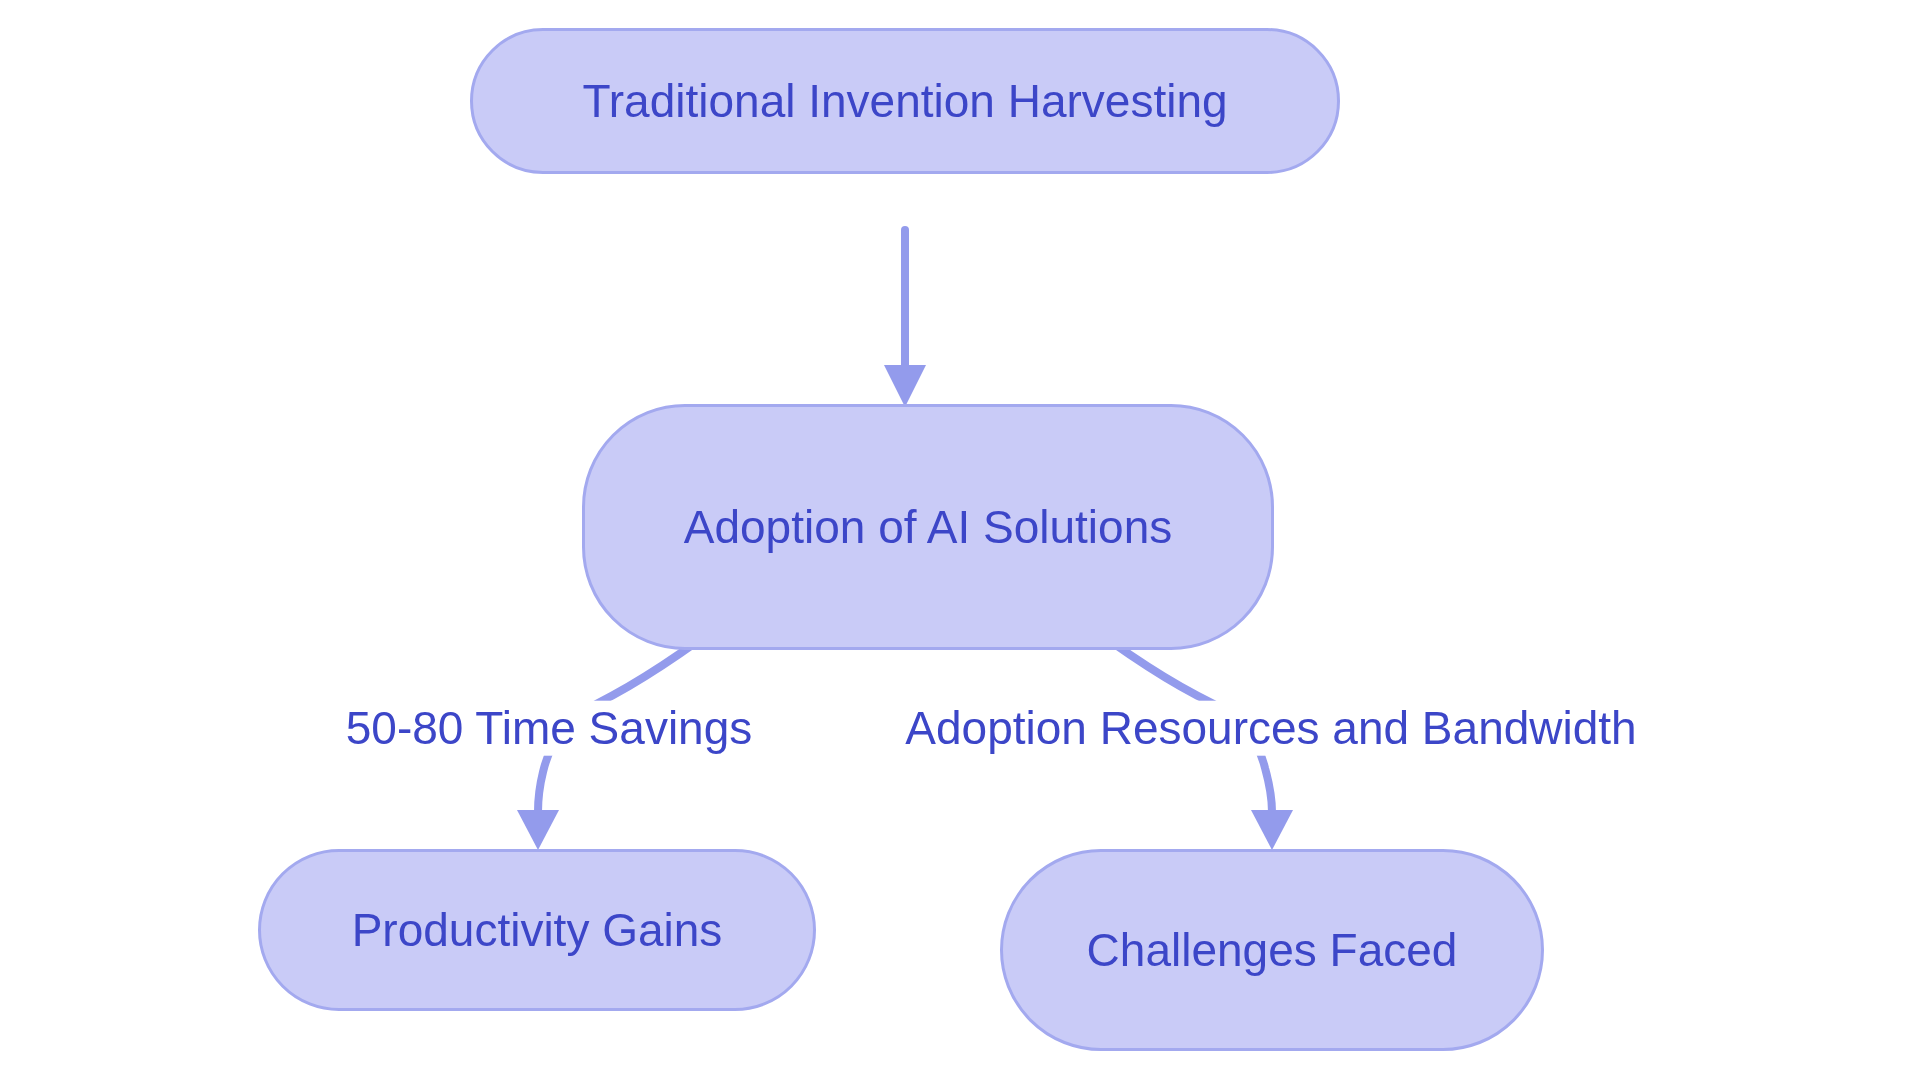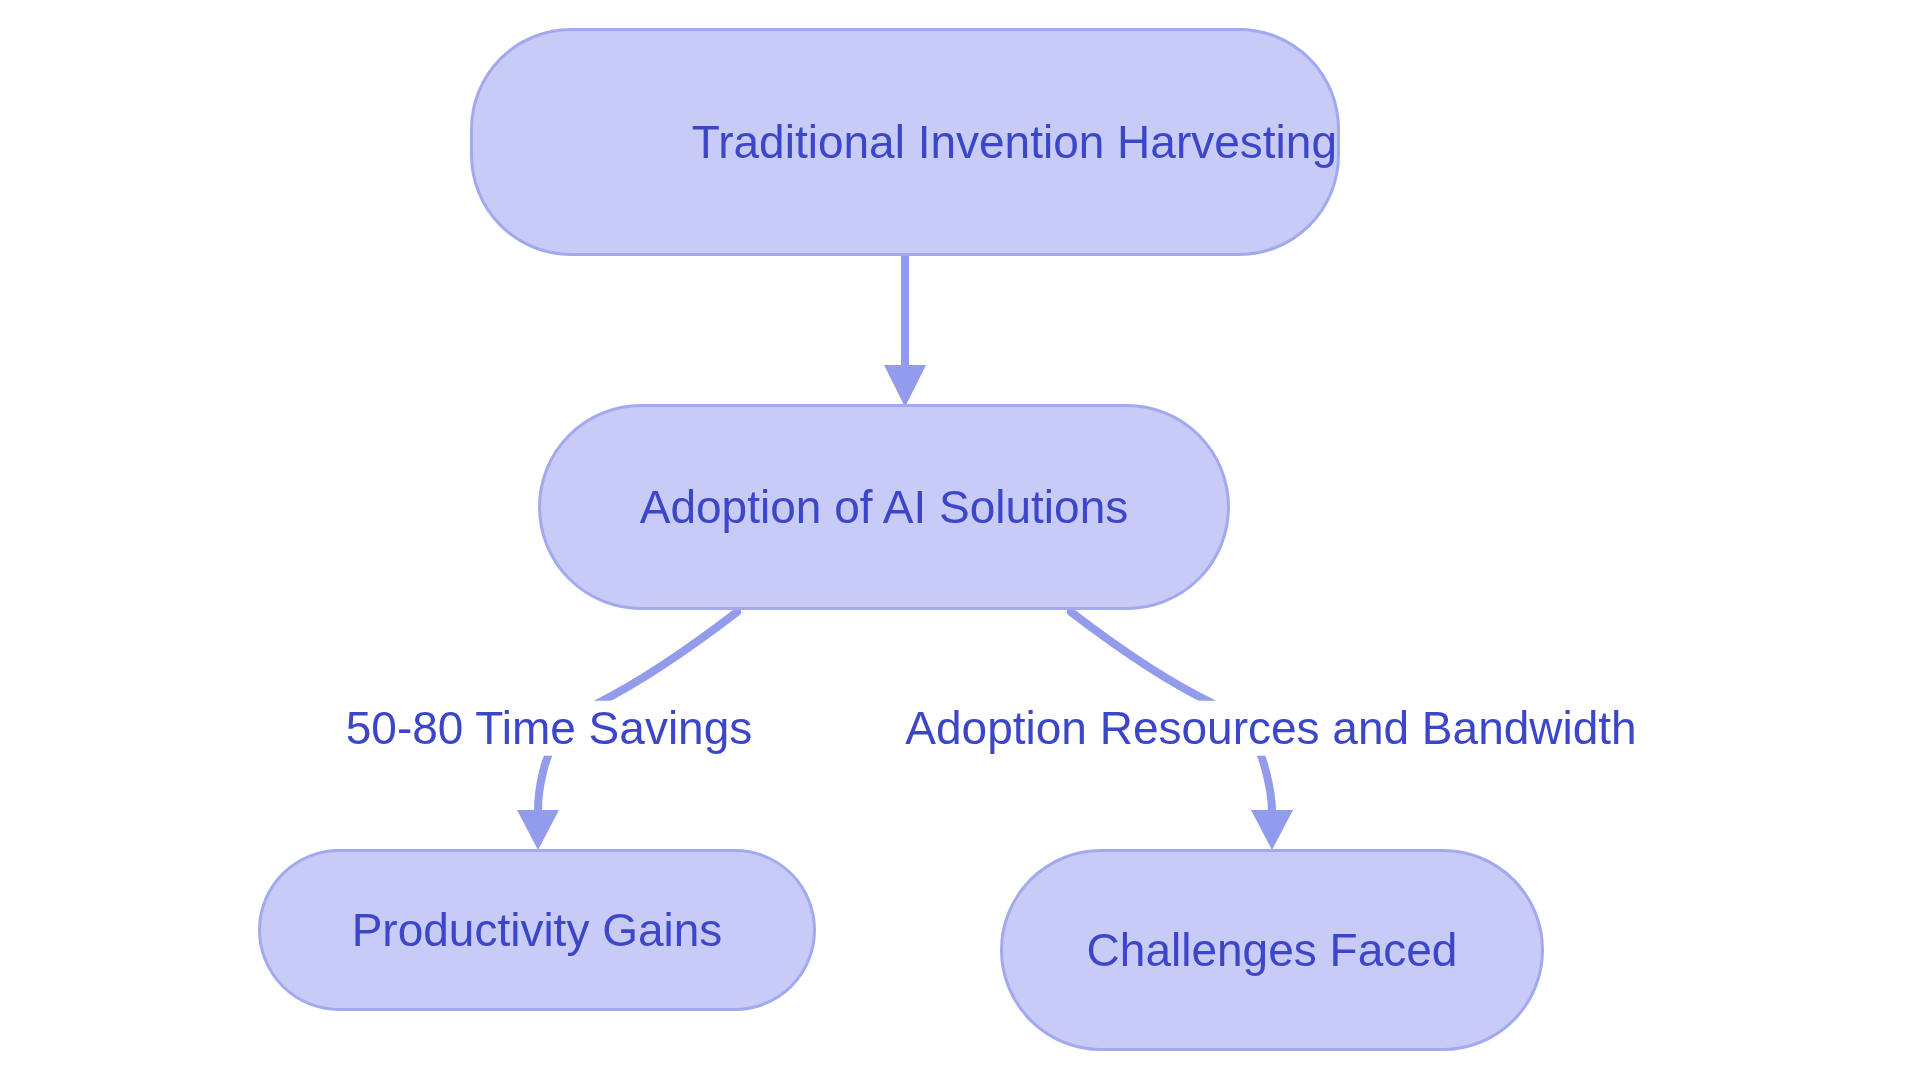--- a/index.html
+++ b/index.html
@@ -41,22 +41,22 @@
     align-items: center;
     justify-content: center;
     background: var(--node-fill);
     border: 3px solid var(--node-border);
     color: var(--text);
     font-size: 46px;
     line-height: 1.1;
     text-align: center;
     white-space: nowrap;
   }
-  .node-1 { left: 470px;  top: 28px;  width: 870px; height: 228px; border-radius: 101px; justify-content: flex-end; }
-  .node-2 { left: 538px;  top: 404px; width: 692px; height: 206px; border-radius: 103px; }
+  .node-1 { left: 470px;  top: 28px;  width: 870px; height: 146px; border-radius: 101px; }
+  .node-2 { left: 582px;  top: 404px; width: 692px; height: 246px; border-radius: 103px; }
   .node-3 { left: 258px;  top: 849px; width: 558px; height: 162px; border-radius: 101px; }
   .node-4 { left: 1000px; top: 849px; width: 544px; height: 202px; border-radius: 101px; }
   .edge-label {
     position: absolute;
     transform: translate(-50%, -50%);
     background: var(--background);
     color: var(--text);
     font-size: 46px;
     line-height: 1.1;
     padding: 2px 10px;

